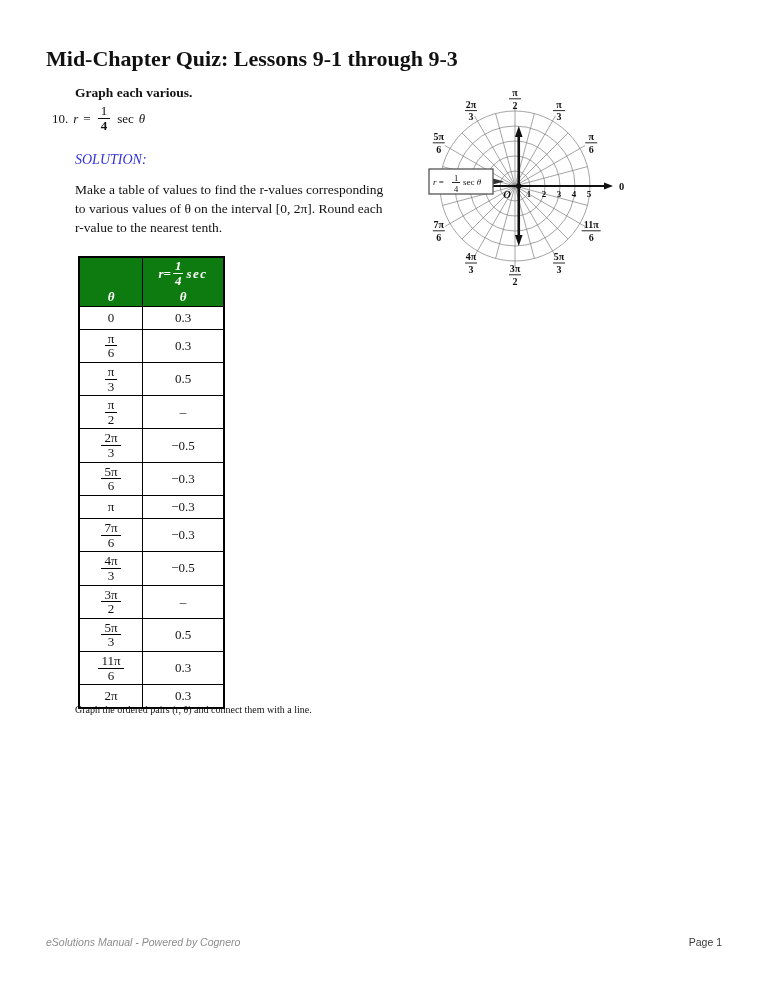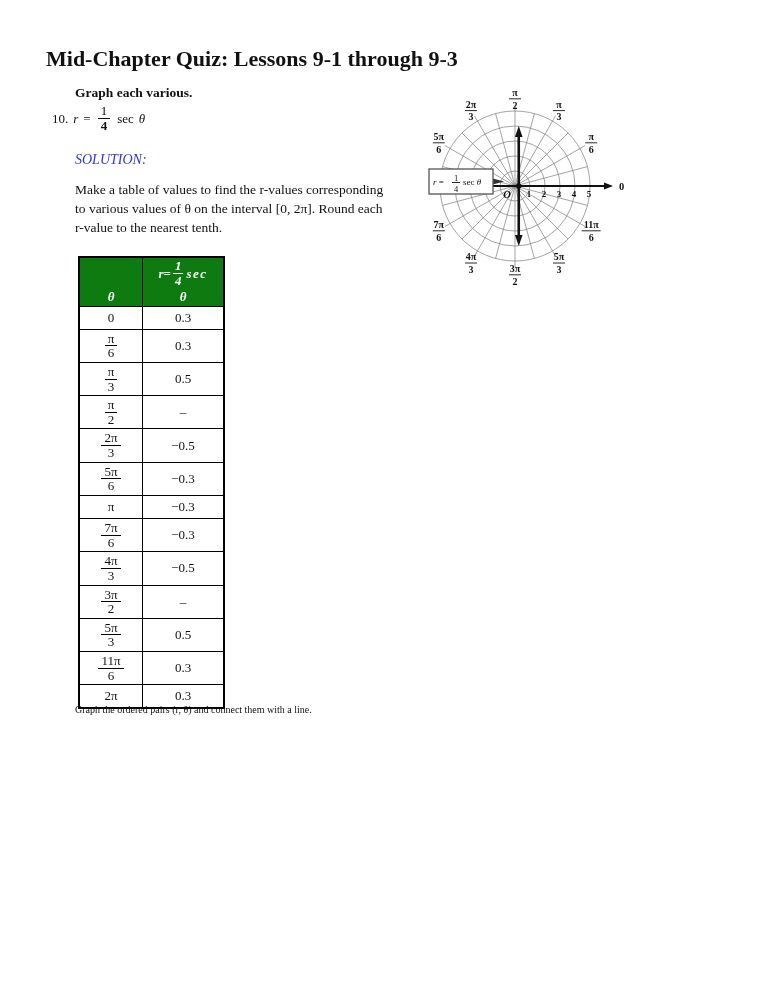--- a/index.html
+++ b/index.html
@@ -211,14 +211,18 @@
         <text x="46.0" y="34.3" font-size="10" font-weight="bold" text-anchor="middle" font-family="'Liberation Serif',serif" fill="#111111">3</text>
         <polygon points="66,92 79,95.5 66,99" fill="#333"></polygon>
         <rect x="4" y="83" width="64" height="25" fill="#fff" stroke="#555" stroke-width="1.3"></rect>
         <text x="8" y="99" font-size="9" font-family="'Liberation Serif',serif" fill="#111111"><tspan font-style="italic">r</tspan><tspan> = </tspan></text>
         <text x="31" y="95" font-size="8.5" text-anchor="middle" font-family="'Liberation Serif',serif" fill="#111111">1</text>
         <line x1="27" y1="96.5" x2="35" y2="96.5" stroke="#111111" stroke-width="0.9"></line>
         <text x="31" y="105.5" font-size="8.5" text-anchor="middle" font-family="'Liberation Serif',serif" fill="#111111">4</text>
         <text x="38" y="99" font-size="9" font-family="'Liberation Serif',serif" fill="#111111"><tspan>sec </tspan><tspan font-style="italic">θ</tspan></text>
       </svg></div>
 
+  <div class="footer">
+    <span class="left">eSolutions Manual - Powered by Cognero</span>
+    <span class="right">Page 1</span>
+  </div>
 
 </div>
 
 </body></html>

